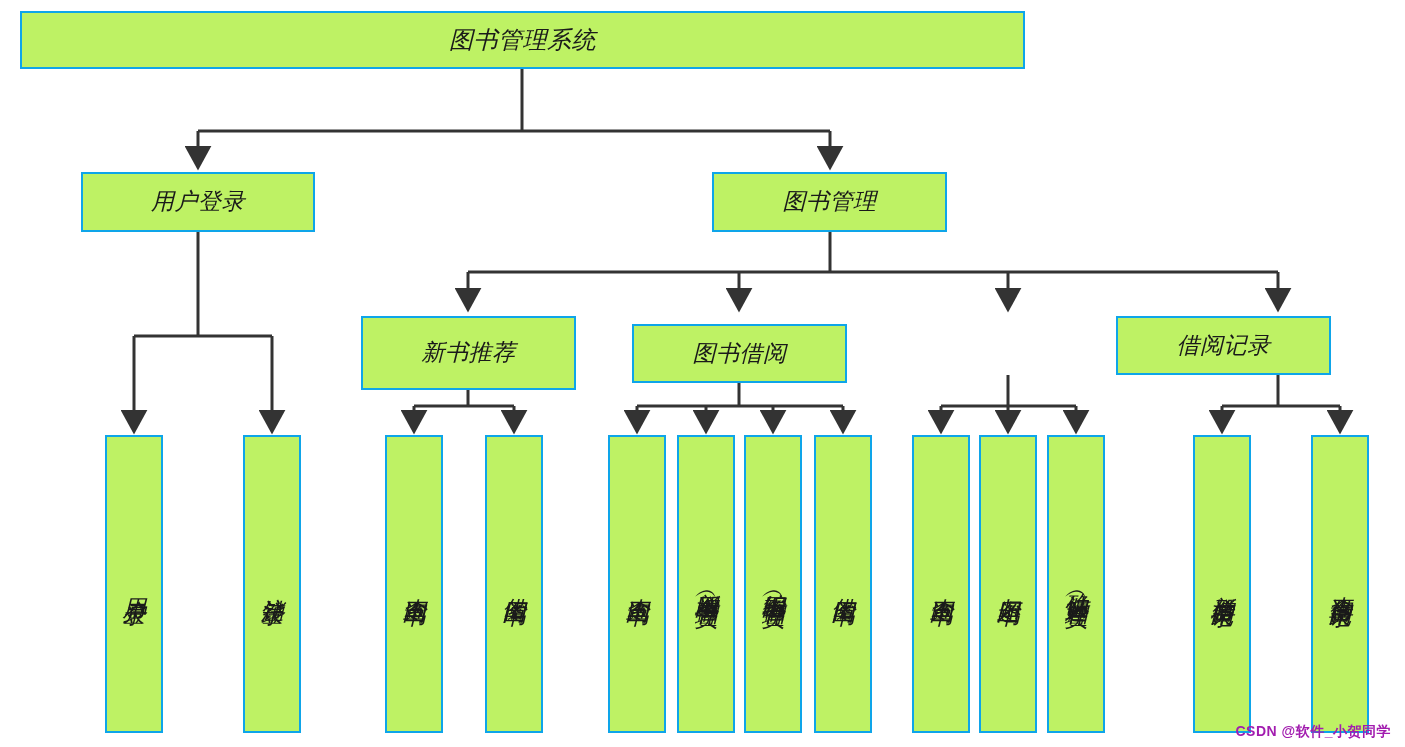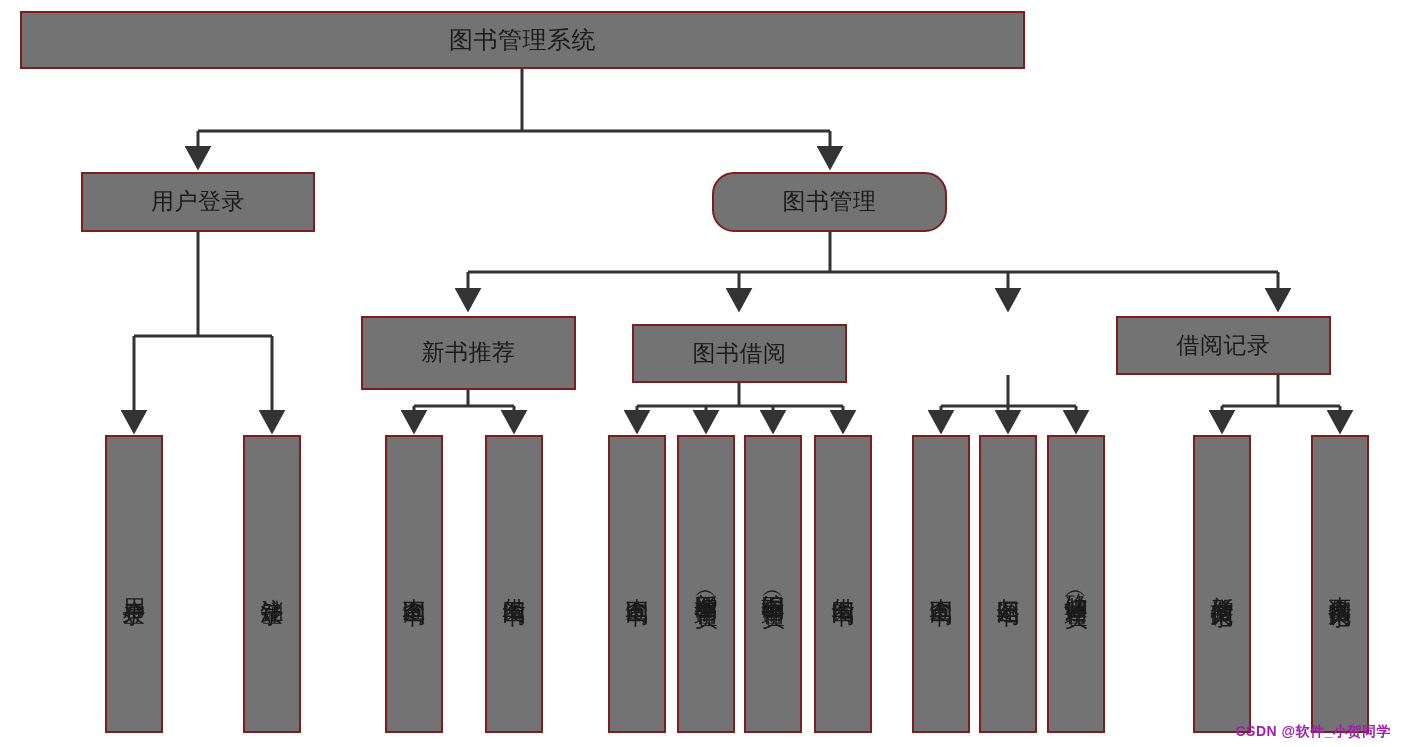--- a/index.html
+++ b/index.html
@@ -21,27 +21,28 @@
     position: absolute;
     left: 0;
     top: 0;
     width: 1405px;
     height: 747px;
     pointer-events: none;
   }
   .node {
     position: absolute;
     box-sizing: border-box;
-    background: #737373;
-    border: 2px solid #7f1d1d;
+    background: #bef264;
+    border: 2px solid #0ea5e9;
     display: flex;
     align-items: center;
     justify-content: center;
     color: #1a1a1a;
     z-index: 2;
+    font-style: italic;
   }
   .node .label {
     display: block;
     text-align: center;
     line-height: 1.12;
   }
   .node.horiz .label {
     font-size: 23px;
     letter-spacing: 0.5px;
   }
@@ -128,21 +129,21 @@
     </g>
   </svg>
 
   <div class="node title horiz" style="left:20px; top:11px; width:1005px; height:58px;">
     <span class="label">图书管理系统</span>
   </div>
 
   <div class="node horiz" style="left:81px; top:172px; width:234px; height:60px;">
     <span class="label">用户登录</span>
   </div>
-  <div class="node horiz" style="left:712px; top:172px; width:235px; height:60px;border-radius:22px;">
+  <div class="node horiz" style="left:712px; top:172px; width:235px; height:60px;">
     <span class="label">图书管理</span>
   </div>
 
   <div class="node horiz" style="left:361px; top:316px; width:215px; height:74px;">
     <span class="label">新书推荐</span>
   </div>
   <div class="node horiz" style="left:632px; top:316px; width:215px; height:59px;margin-top:8px;">
     <span class="label">图书借阅</span>
   </div>
   <div class="node horiz" style="left:1116px; top:316px; width:215px; height:59px;">

